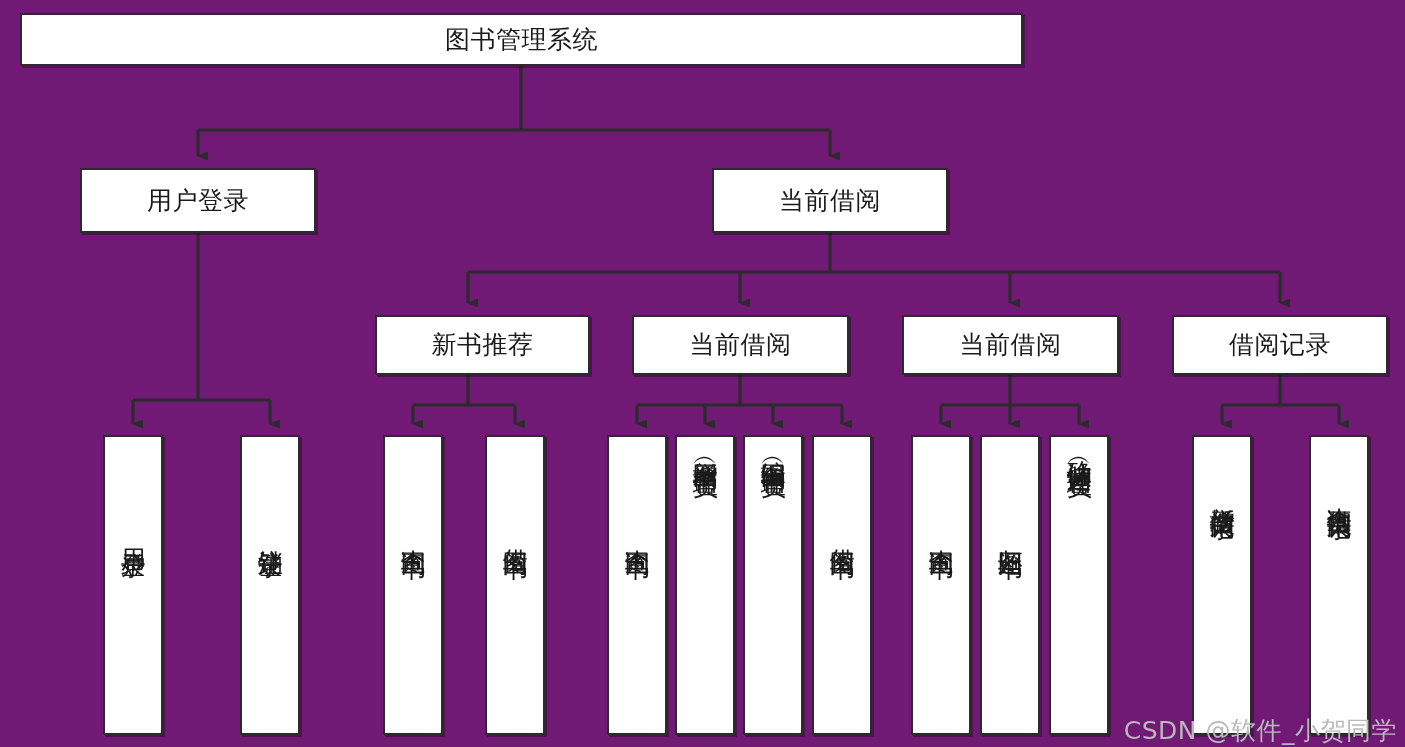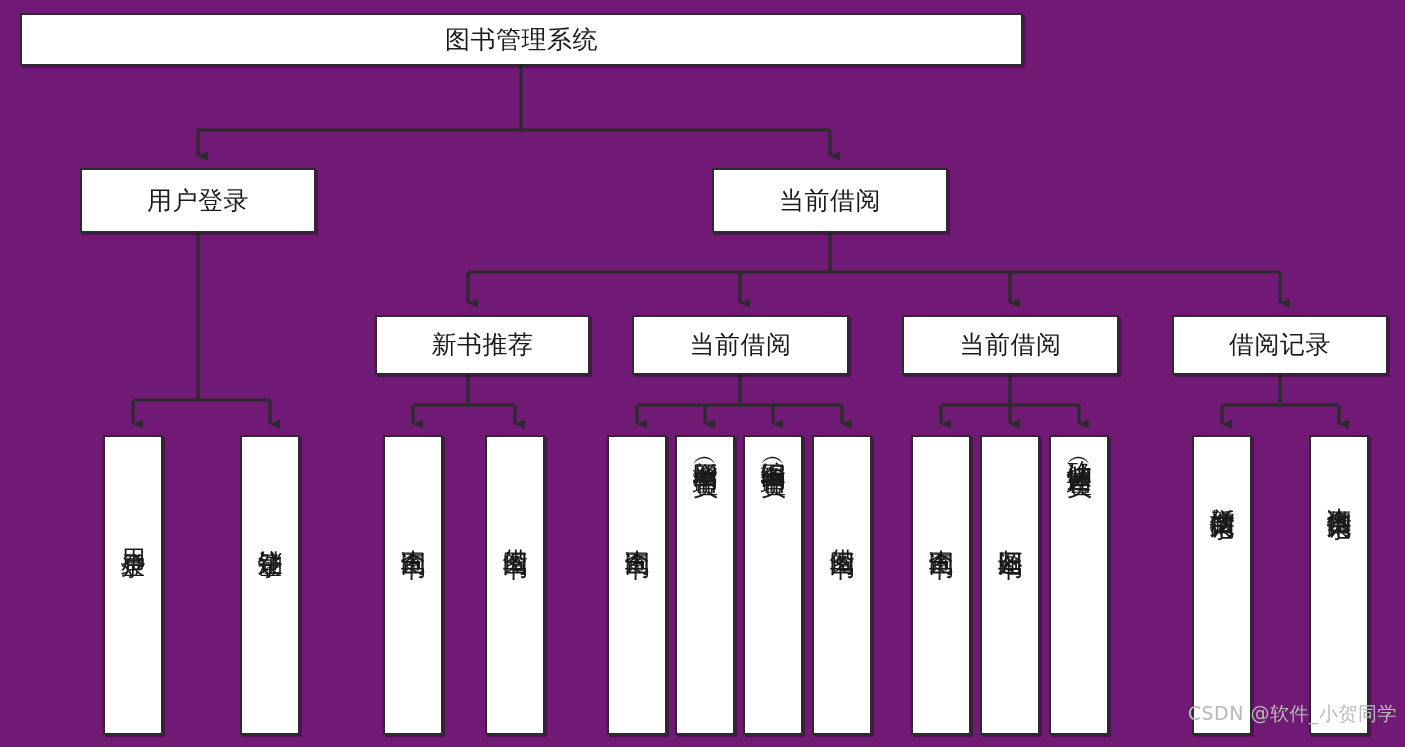--- a/index.html
+++ b/index.html
@@ -61,22 +61,22 @@
   }
   .node.vert.mid2 {
     padding-top: 92px;
   }
   .node.vert.mid3 {
     padding-top: 50px;
   }
   #watermark {
     position: absolute;
     right: 8px;
-    bottom: 20px;
-    font-size: 19px;
+    bottom: 0;
+    font-size: 25px;
     color: #b9b9b9;
     letter-spacing: 0.5px;
     user-select: none;
     pointer-events: none;
   }
 </style>
 </head>
 <body>
 
 <div id="canvas">

